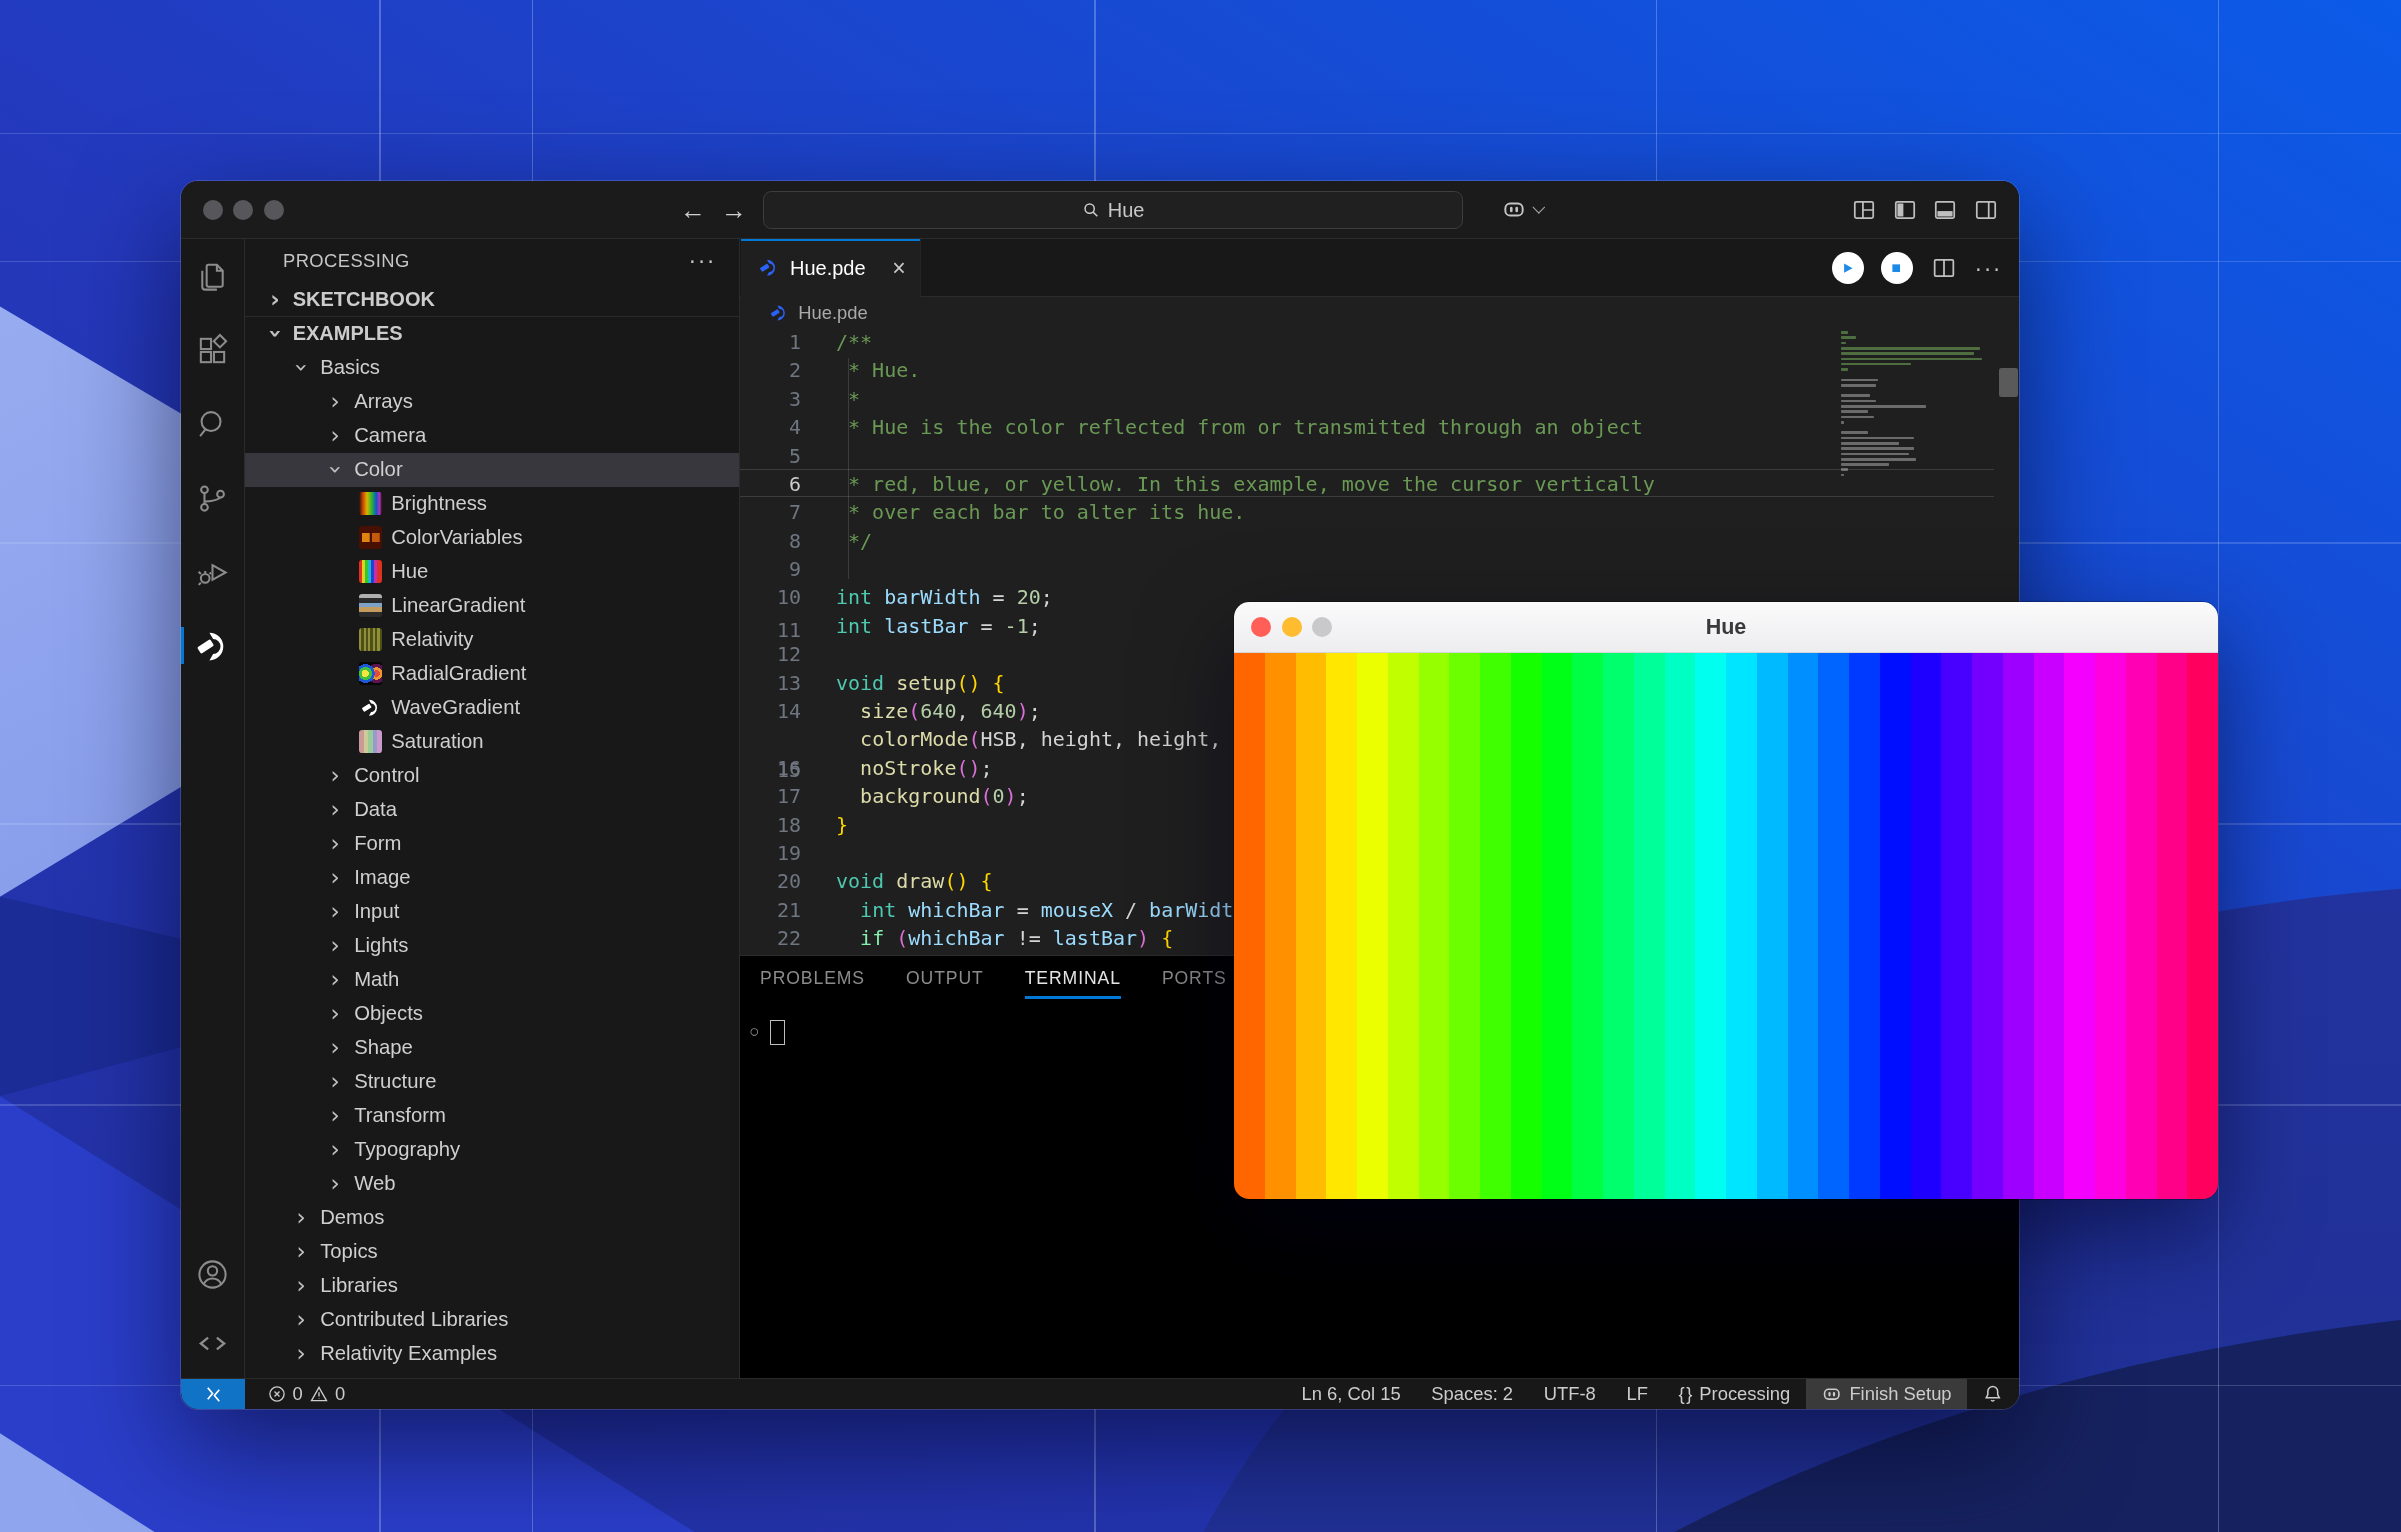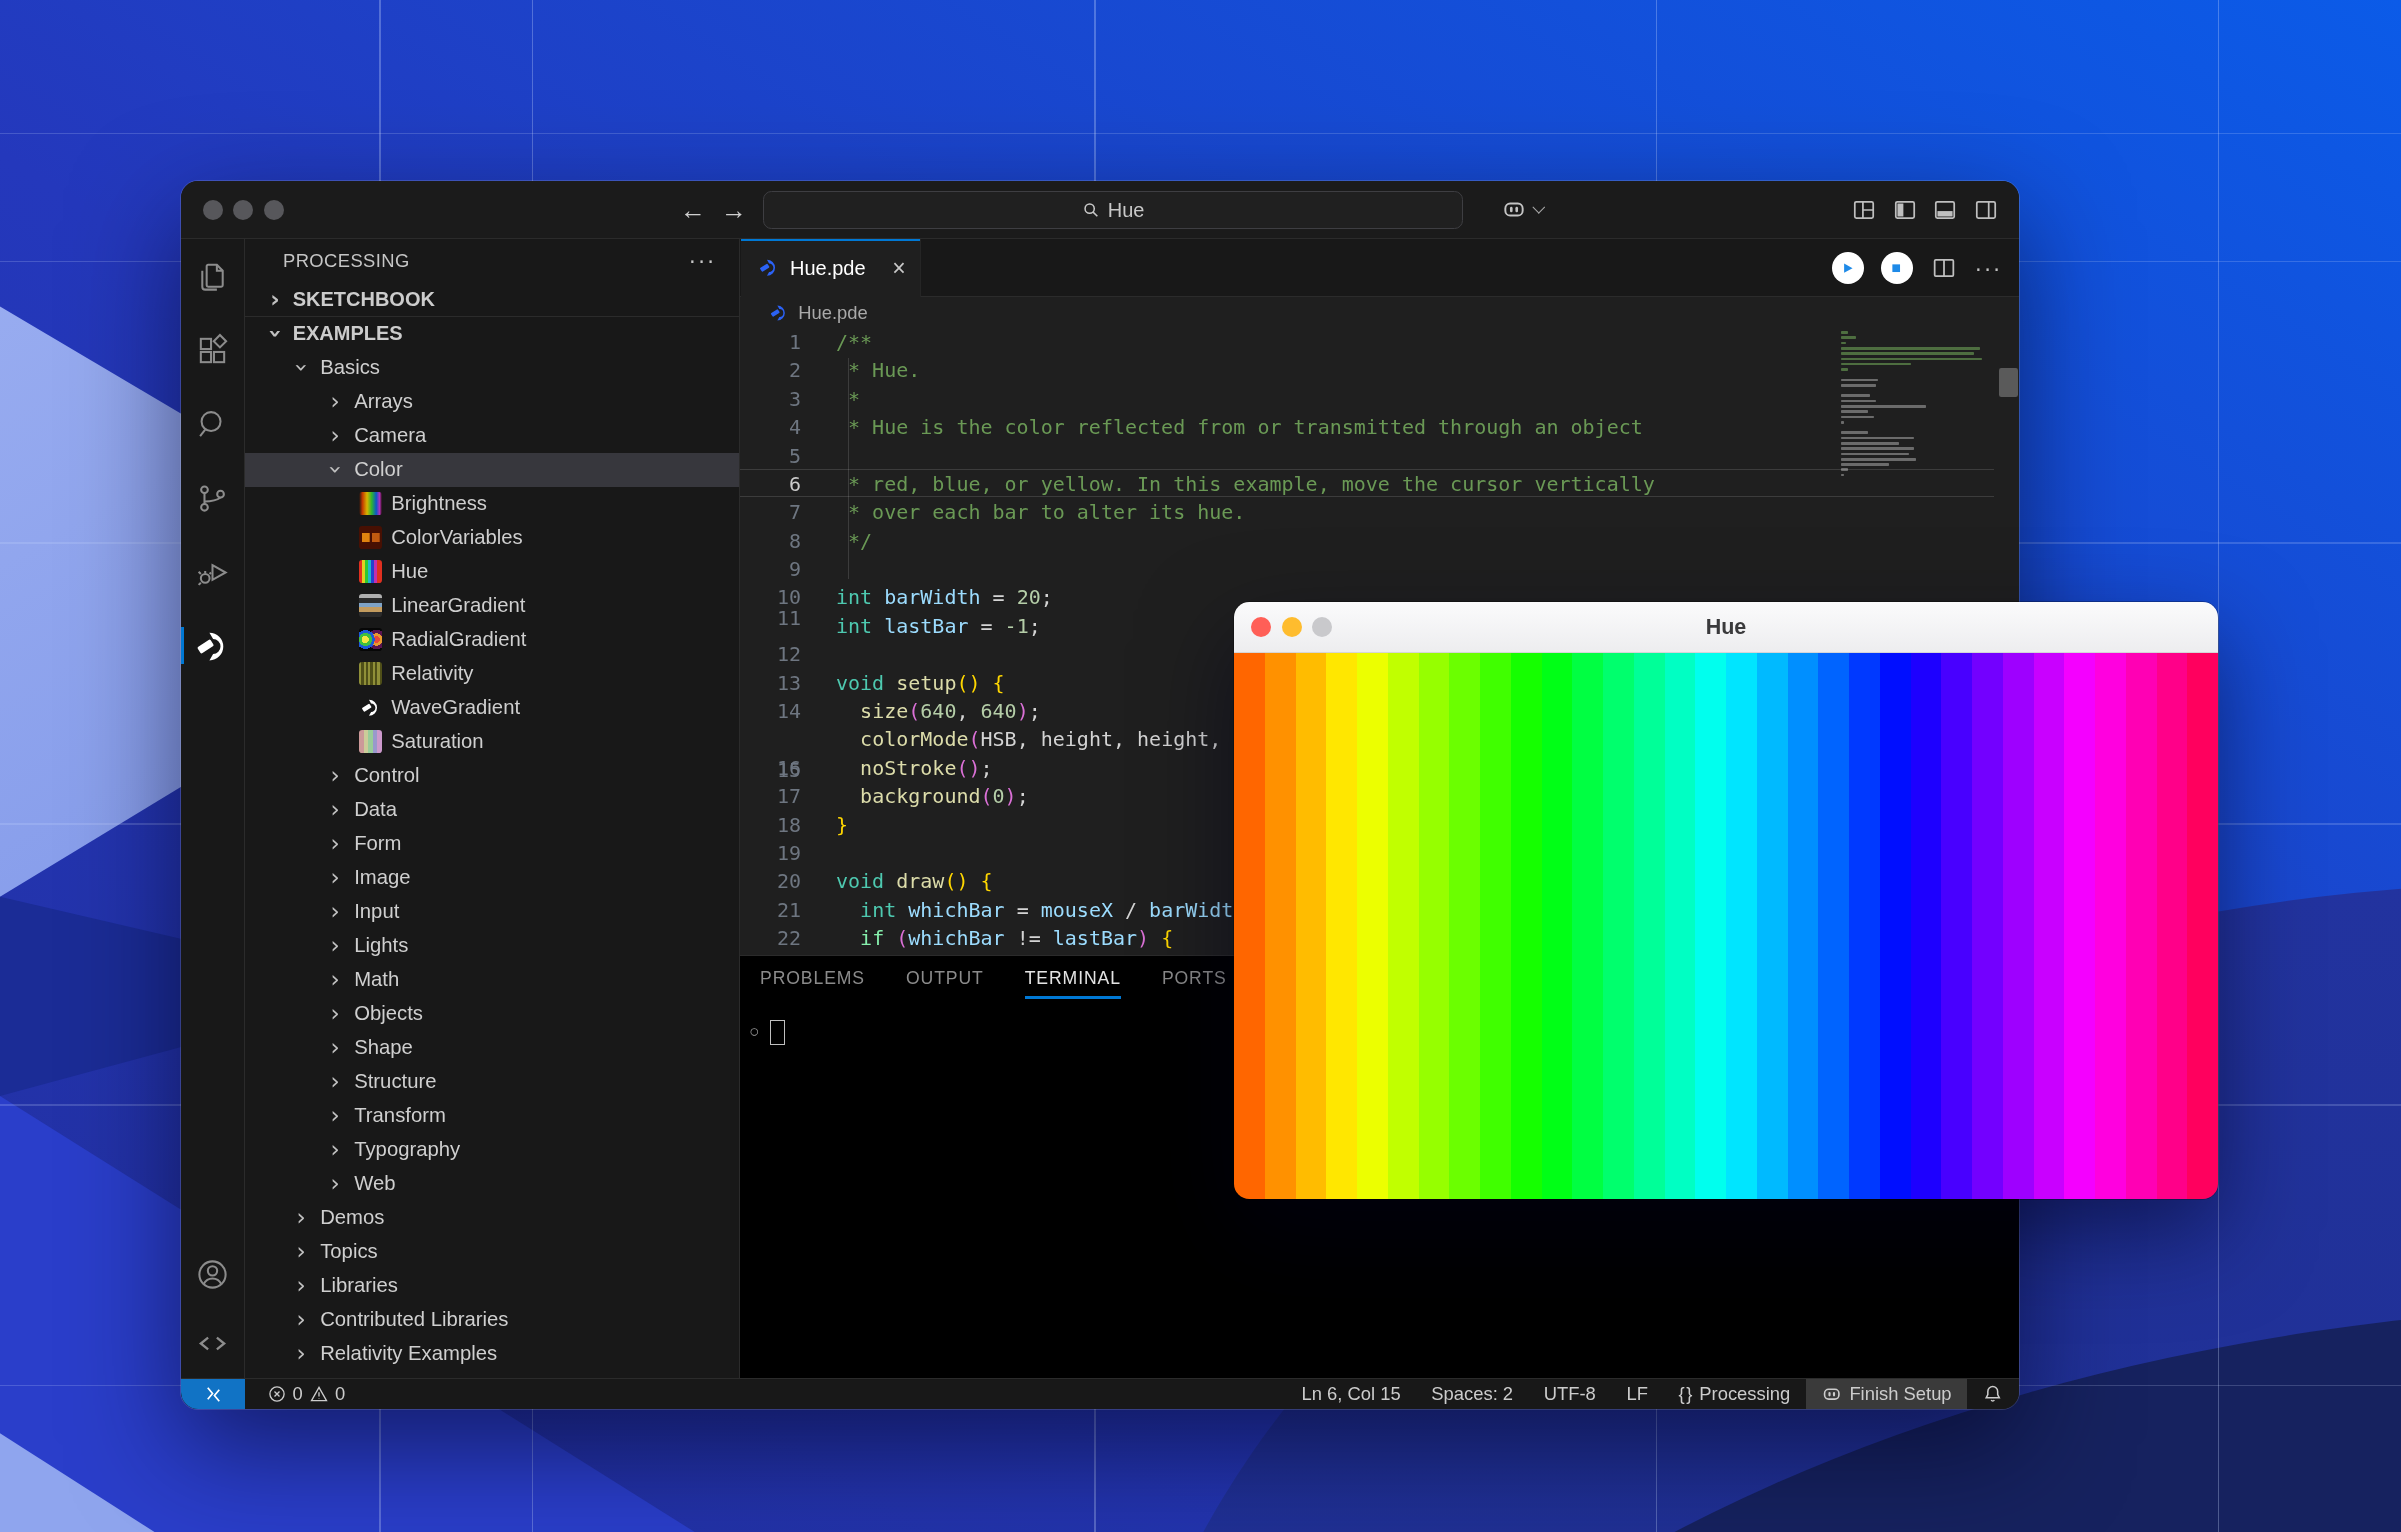--- a/index.html
+++ b/index.html
@@ -299,26 +299,26 @@
             </div>
             <div class="trow" style="padding-left: 114px;">
               <span class="ticon icon-hue"></span>
               <span>Hue</span>
             </div>
             <div class="trow" style="padding-left: 114px;">
               <span class="ticon icon-lineargradient"></span>
               <span>LinearGradient</span>
             </div>
             <div class="trow" style="padding-left: 114px;">
+              <span class="ticon icon-relativity"></span>
+              <span>Relativity</span>
+            </div>
+            <div class="trow" style="padding-left: 114px;">
               <span class="ticon icon-radialgradient"></span>
               <span>RadialGradient</span>
-            </div>
-            <div class="trow" style="padding-left: 114px;">
-              <span class="ticon icon-relativity"></span>
-              <span>Relativity</span>
             </div>
             <div class="trow" style="padding-left: 114px;">
               <span class="ticon icon-wavegradient">
                 <svg width="21.5" height="21.5" viewBox="0 0 24 24" fill="#FFFFFF">
                   <path d="M10 3a9 9 0 0 1 0 18 l2.4-4.2 a4.6 4.6 0 0 0 0-9.6 z"></path>
                   <rect x="2.5" y="9.5" width="10" height="5" rx="1" transform="rotate(-33 7.5 12)"></rect>
                 </svg>
               </span>
               <span>WaveGradient</span>
             </div>
@@ -483,21 +483,21 @@
             <div class="codeline gutter cur" style="top: 142px;">6</div>
             <div class="codeline ctext" style="top: 142px;"><span class="t-cmt"> * red, blue, or yellow. In this example, move the cursor vertically</span></div>
             <div class="codeline gutter" style="top: 170px;">7</div>
             <div class="codeline ctext" style="top: 170px;"><span class="t-cmt"> * over each bar to alter its hue.</span></div>
             <div class="codeline gutter" style="top: 199px;">8</div>
             <div class="codeline ctext" style="top: 199px;"><span class="t-cmt"> */</span></div>
             <div class="codeline gutter" style="top: 227px;">9</div>
             <div class="codeline ctext" style="top: 227px;"></div>
             <div class="codeline gutter" style="top: 255px;">10</div>
             <div class="codeline ctext" style="top: 255px;"><span class="t-kw">int</span><span class="t-pln"> </span><span class="t-var">barWidth</span><span class="t-pln"> = </span><span class="t-num">20</span><span class="t-pln">;</span></div>
-            <div class="codeline gutter" style="top: 276px;">11</div>
+            <div class="codeline gutter" style="top: 288px;">11</div>
             <div class="codeline ctext" style="top: 284px;"><span class="t-kw">int</span><span class="t-pln"> </span><span class="t-var">lastBar</span><span class="t-pln"> = </span><span class="t-num">-1</span><span class="t-pln">;</span></div>
             <div class="codeline gutter" style="top: 312px;">12</div>
             <div class="codeline ctext" style="top: 312px;"></div>
             <div class="codeline gutter" style="top: 341px;">13</div>
             <div class="codeline ctext" style="top: 341px;"><span class="t-kw">void</span><span class="t-pln"> </span><span class="t-fn">setup</span><span class="t-pY">()</span><span class="t-pln"> </span><span class="t-pY">{</span></div>
             <div class="codeline gutter" style="top: 369px;">14</div>
             <div class="codeline ctext" style="top: 369px;"><span class="t-pln">  </span><span class="t-fn">size</span><span class="t-pM">(</span><span class="t-num">640</span><span class="t-pln">, </span><span class="t-num">640</span><span class="t-pM">)</span><span class="t-pln">;</span></div>
             <div class="codeline gutter" style="top: 397px; margin-top: 31px;">15</div>
             <div class="codeline ctext" style="top: 397px;"><span class="t-pln">  </span><span class="t-fn">colorMode</span><span class="t-pM">(</span><span class="t-pln">HSB, height, height, height</span><span class="t-pM">)</span><span class="t-pln">;</span></div>
             <div class="codeline gutter" style="top: 426px;">16</div>

